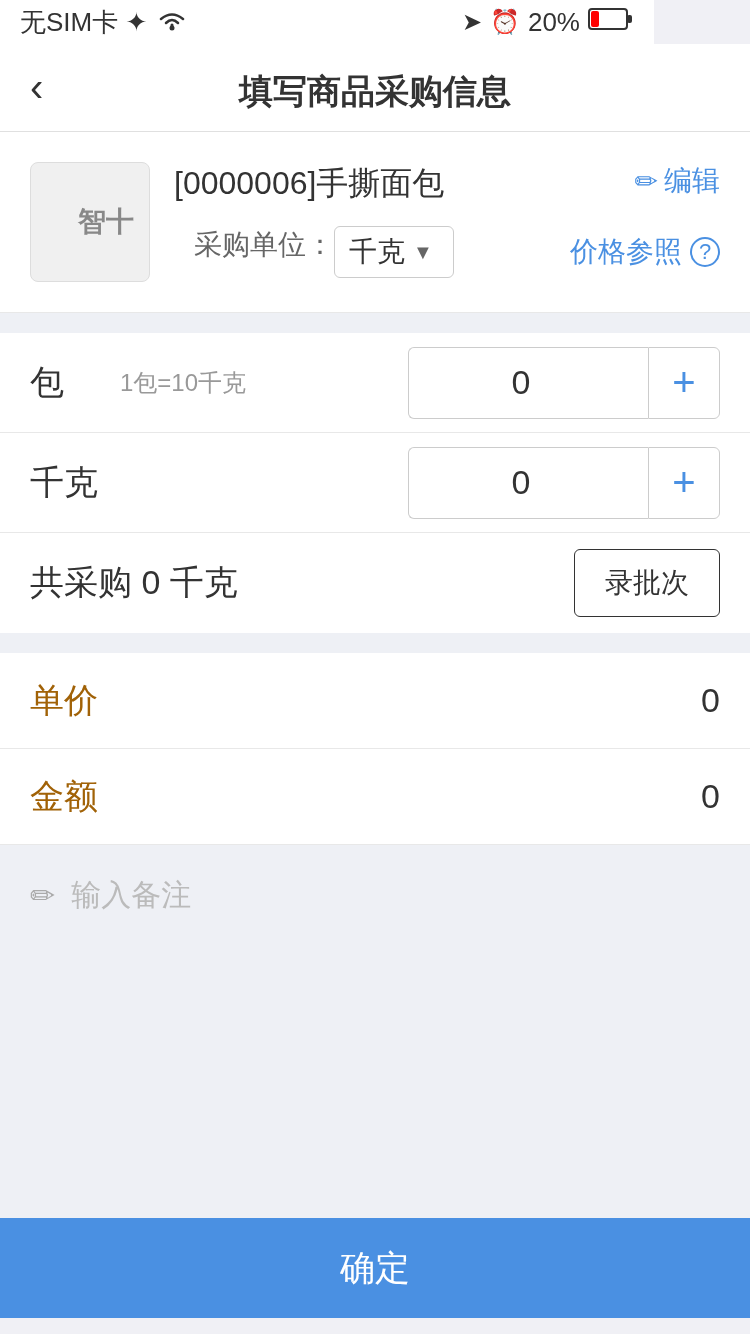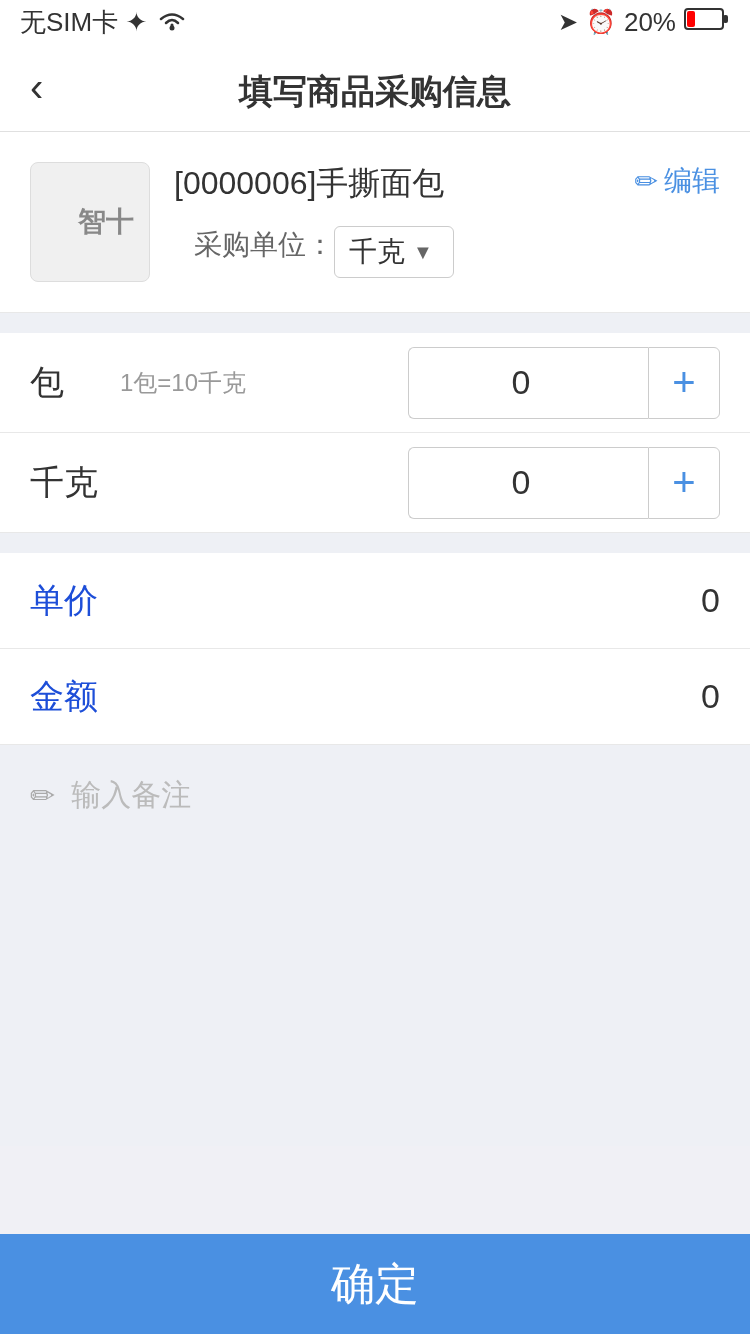--- a/index.html
+++ b/index.html
@@ -8,21 +8,21 @@
       width: 750px;
       min-height: 1334px;
       font-family: -apple-system, "PingFang SC", "Helvetica Neue", Arial, sans-serif;
       background: #f0f0f5;
       font-size: 32px;
       color: #333;
     }
 
     
     .status-bar {
-      width: 750px;
+      width: 654px;
       height: 44px;
       background: #fff;
       display: flex;
       align-items: center;
       justify-content: space-between;
       padding: 0 20px;
       font-size: 26px;
       font-weight: 500;
     }
     .status-left {
@@ -238,21 +238,21 @@
     .price-row {
       display: flex;
       align-items: center;
       justify-content: space-between;
       padding: 0 30px;
       height: 96px;
       border-bottom: 1px solid #e8e8e8;
     }
     .price-label {
       font-size: 34px;
-      color: #1d4ed8;
+      color: #a16207;
     }
     .price-value {
       font-size: 34px;
       color: #333;
     }
 
     
     .note-section {
       background: #eef0f5;
       padding: 30px;
@@ -272,27 +272,27 @@
       flex: 1;
       min-height: 300px;
     }
 
     
     .confirm-btn {
       width: 750px;
       height: 100px;
       background: #4a90e2;
       color: #fff;
-      font-size: 44px;
+      font-size: 35px;
       display: flex;
       align-items: center;
       justify-content: center;
       cursor: pointer;
       position: fixed;
-      bottom: 0;
+      bottom: 16px;
       left: 0;
     }
 
     .page-content {
       padding-bottom: 100px;
     }
   </style>
 </head>
 <body>
 
@@ -342,20 +342,24 @@
         </div>
       </div>
       <div class="product-unit-row">
         <div style="display:flex;align-items:flex-start;margin-left:20px;">
           <span class="unit-label">采购单位：</span>
           <div class="unit-select">
             <span>千克</span>
             <span style="font-size:20px;color:#666;">▼</span>
           </div>
         </div>
+        <div class="price-ref">
+          <span>价格参照</span>
+          <span style="display:inline-block;width:30px;height:30px;border:2px solid #4a90e2;border-radius:50%;text-align:center;line-height:26px;font-size:22px;color:#4a90e2;">?</span>
+        </div>
       </div>
     </div>
   </div>
 
   <div class="section-divider"></div>
 
   <div class="input-section">
 
     <div class="input-row">
       <span class="input-row-label">包</span>
@@ -368,20 +372,28 @@
 
     <div class="input-row">
       <span class="input-row-label">千克</span>
       <div class="input-row-controls">
         <input class="number-input" type="number" value="0" style="">
         <div class="plus-btn">+</div>
       </div>
     </div>
   </div>
 
+  <div class="summary-row">
+    <div class="summary-text">
+      <span>共采购</span>
+      <span>0</span>
+      <span>千克</span>
+    </div>
+    <div class="record-btn">录批次</div>
+  </div>
 
   <div class="section-divider"></div>
 
   <div class="price-section">
     <div class="price-row">
       <span class="price-label">单价</span>
       <span class="price-value">0</span>
     </div>
     <div class="price-row">
       <span class="price-label">金额</span>

